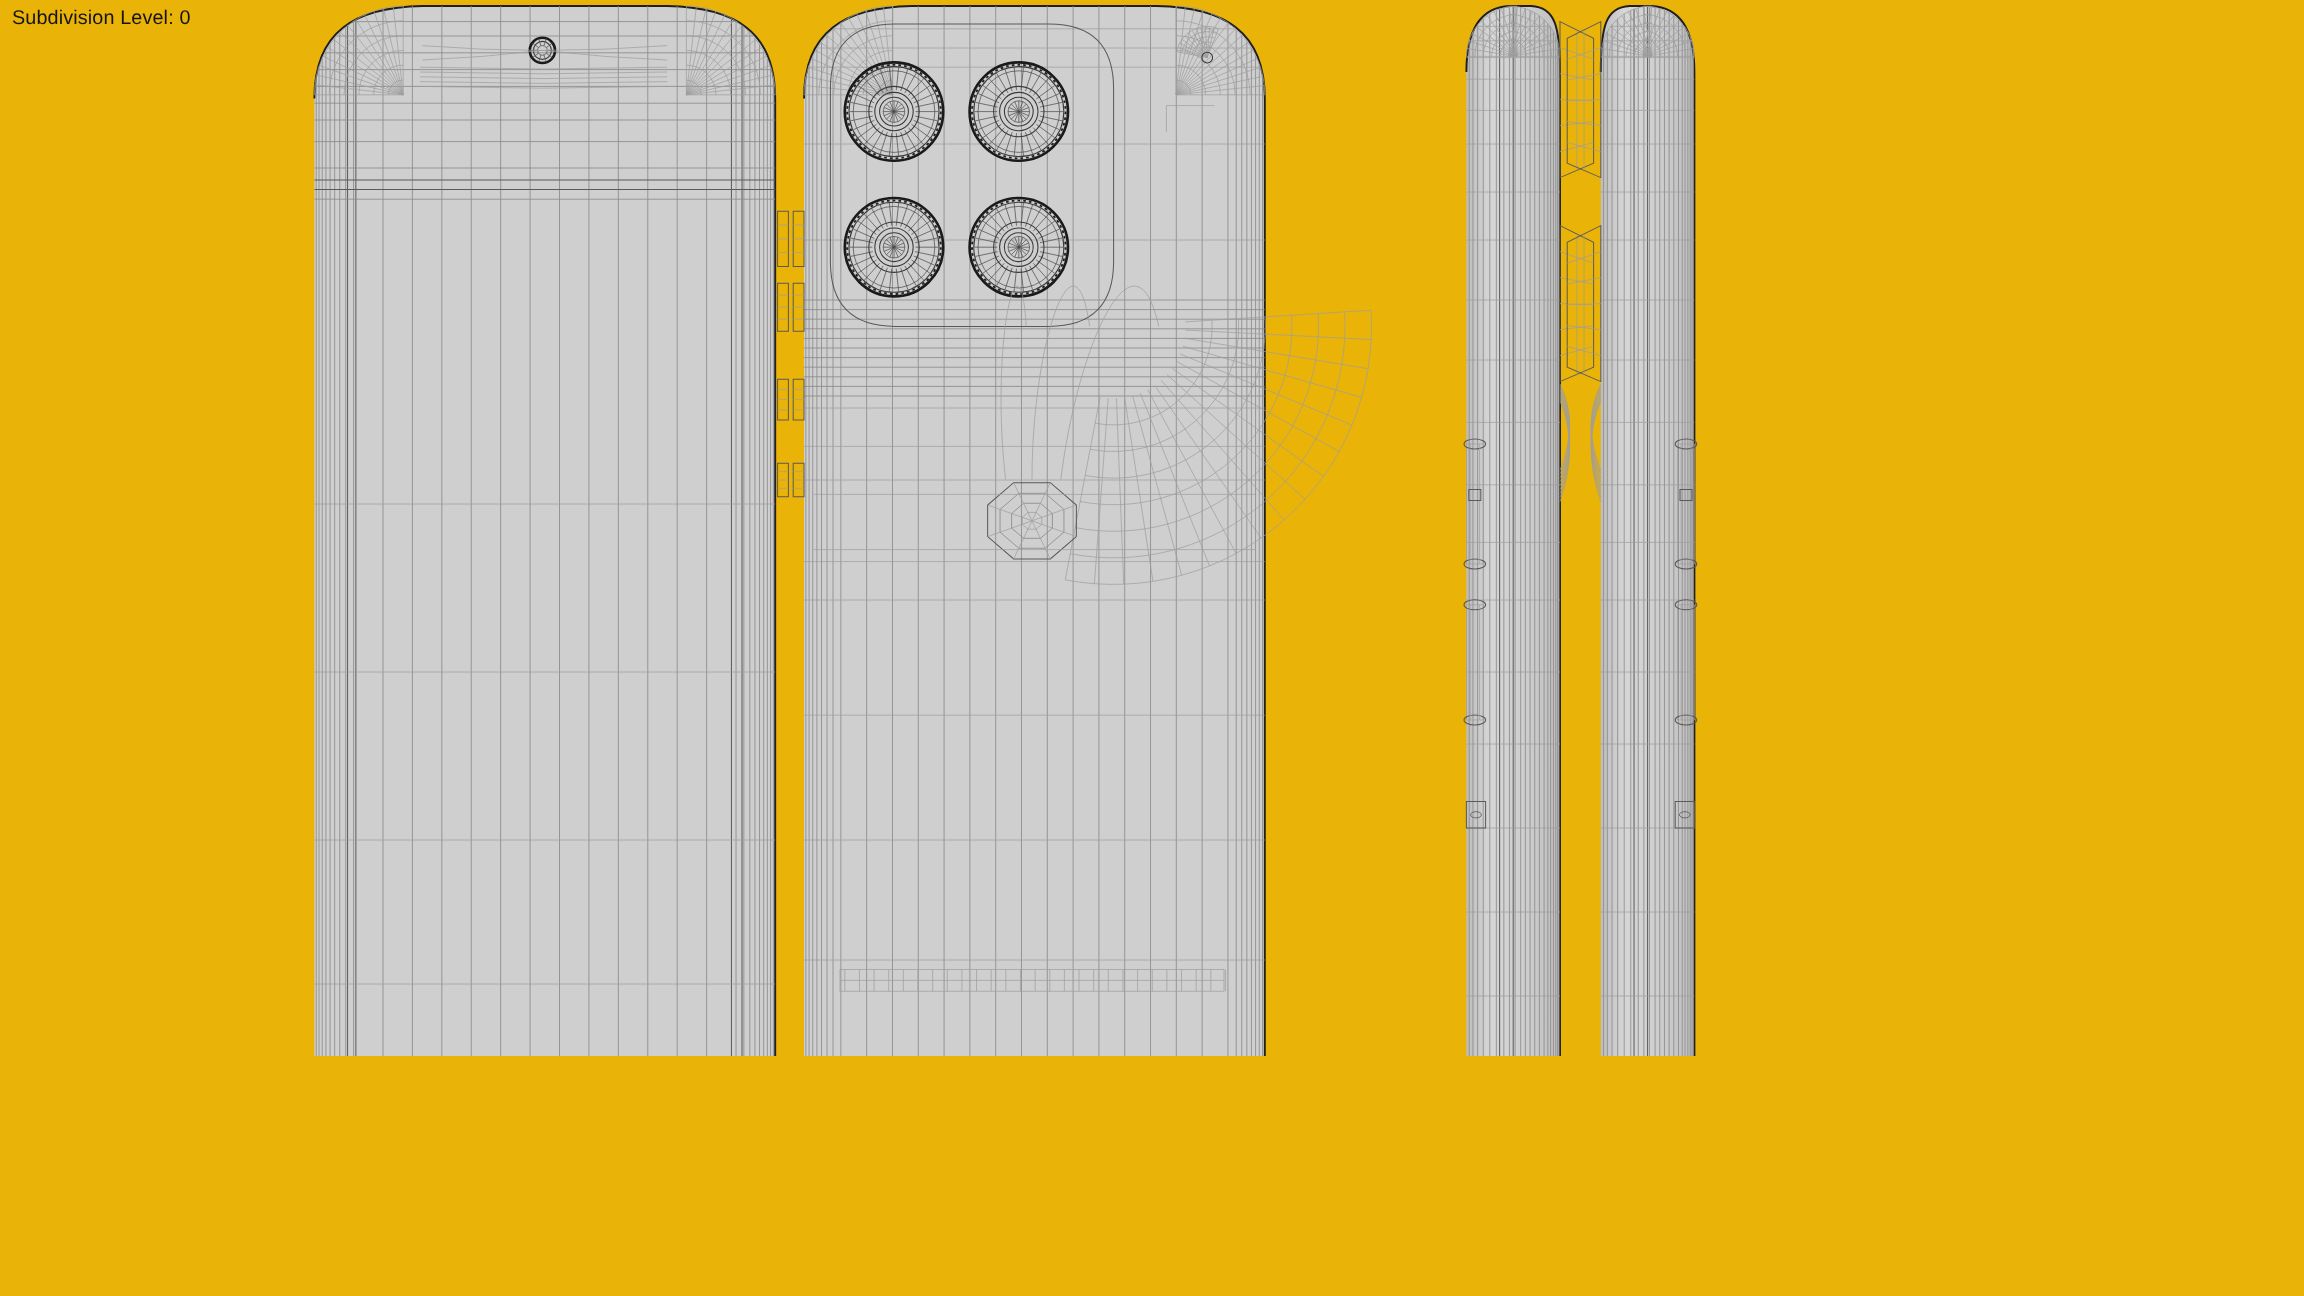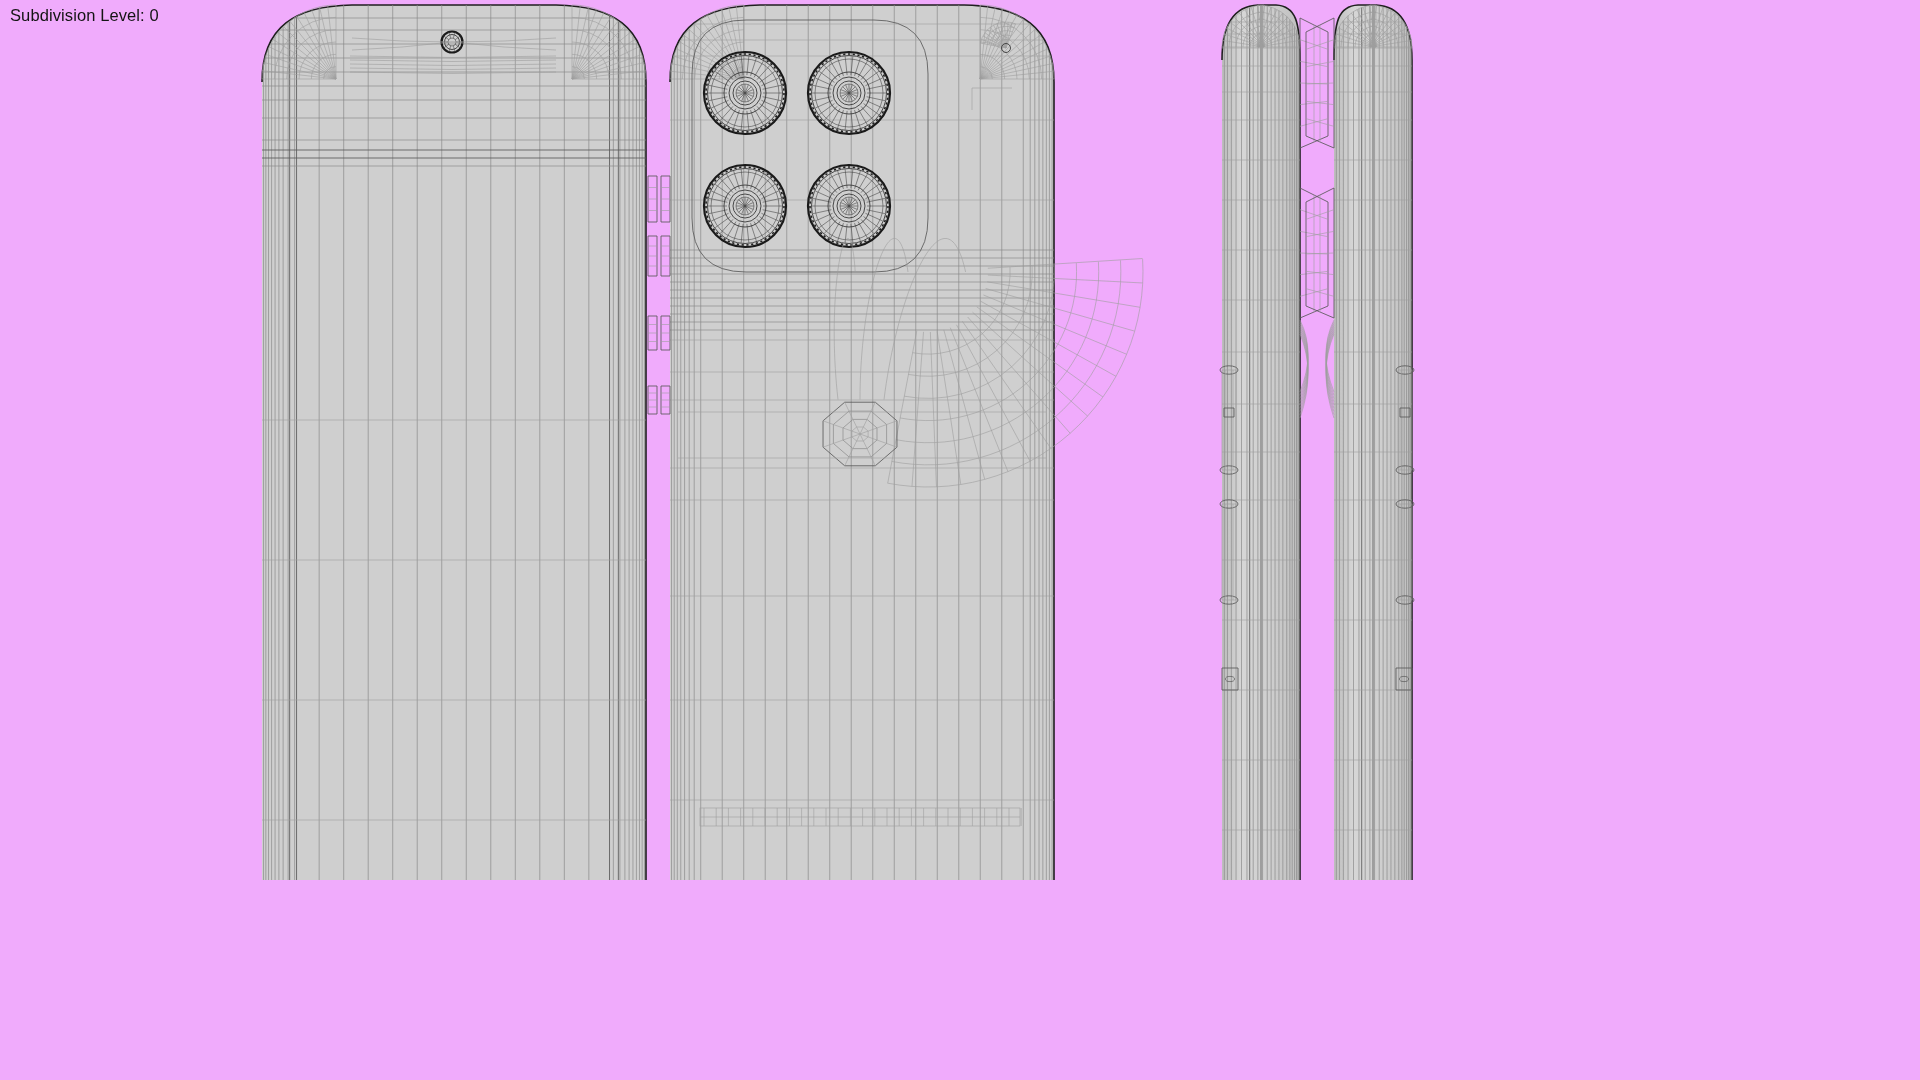--- a/index.html
+++ b/index.html
@@ -15,21 +15,21 @@
     overflow: hidden;
     font-family: "Liberation Sans", "DejaVu Sans", sans-serif;
   }
 
   
   #viewport {
     position: absolute;
     left: 0; top: 0;
     width: 1920px;
     height: 1080px;
-    background: #f0abfc;
+    background: #eab308;
   }
 
   
   #hud {
     position: absolute;
     left: 0; top: 0;
     width: 100%;
     padding: 6px 10px;
     box-sizing: border-box;
     z-index: 50;

